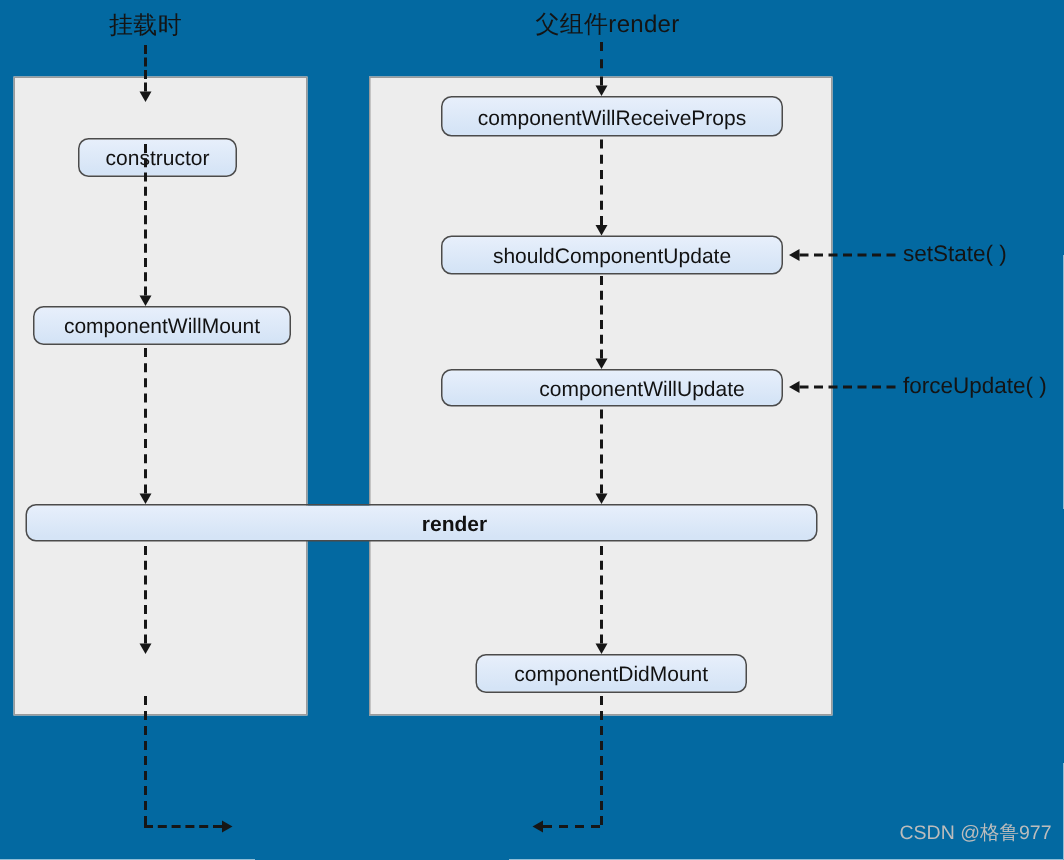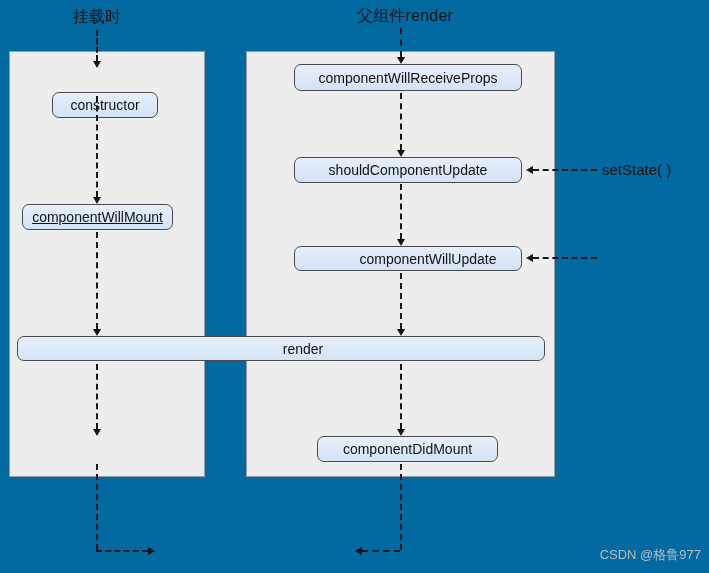--- a/index.html
+++ b/index.html
@@ -16,21 +16,21 @@
     border:1px solid var(--panel-border,#9b9b9b);box-sizing:border-box;z-index:1;
   }
   .node{
     position:absolute;box-sizing:border-box;z-index:2;
     border:1.6px solid var(--node-border,#4b4b4b);border-radius:7px;
     display:flex;align-items:center;justify-content:center;
     font-size:14px;color:#121212;white-space:nowrap;
   }
   .node.blue{background:linear-gradient(180deg,#e7effb 0%,var(--box-blue,#d5e4f6) 90%);}
   .node.green{background:linear-gradient(180deg,#eaf0e1 0%,var(--box-green,#dbe7cd) 90%);}
-  .node.wide{font-weight:normal;padding-left:44px;}
+  .node.wide{font-weight:bold;padding-left:44px;}
   .vline{position:absolute;width:0;border-left:2px dashed var(--arrow,#161616);z-index:3;}
   .hline{position:absolute;height:0;border-top:2px dashed var(--arrow,#161616);z-index:3;}
   .head-down{position:absolute;width:0;height:0;z-index:3;
     border-left:4px solid transparent;border-right:4px solid transparent;
     border-top:7px solid var(--arrow,#161616);}
   .head-left{position:absolute;width:0;height:0;z-index:3;
     border-top:4px solid transparent;border-bottom:4px solid transparent;
     border-right:7px solid var(--arrow,#161616);}
   .head-right{position:absolute;width:0;height:0;z-index:3;
     border-top:4px solid transparent;border-bottom:4px solid transparent;
@@ -44,21 +44,21 @@
 
 <div id="stage">
 
   <div class="col-title" style="left:47px;top:7px;width:100px;">挂载时</div>
   <div class="col-title" style="left:330px;top:6px;width:150px;">父组件render</div>
 
   <div class="panel" style="left:9px;top:51px;width:196px;height:426px;"></div>
   <div class="panel" style="left:246px;top:51px;width:309px;height:426px;"></div>
 
   <div class="node blue" style="left:52px;top:68px;width:106px;height:26px;margin-top:24px;">constructor</div>
-  <div class="node blue" style="left:22px;top:204px;width:151px;height:26px;text-decoration:underline;">componentWillMount</div>
+  <div class="node blue" style="left:22px;top:204px;width:172px;height:26px;">componentWillMount</div>
 
   <div class="node blue" style="left:294px;top:64px;width:228px;height:27px;">componentWillReceiveProps</div>
   <div class="node blue" style="left:294px;top:157px;width:228px;height:26px;">shouldComponentUpdate</div>
   <div class="node blue" style="left:294px;top:246px;width:228px;height:25px;padding-left:40px;">componentWillUpdate</div>
   <div class="node blue" style="left:317px;top:436px;width:181px;height:26px;">componentDidMount</div>
 
   <div class="node blue wide" style="left:17px;top:336px;width:528px;height:25px;">render</div>
 
 
   <div class="vline" style="left:96px;top:30px;height:31px;"></div>
@@ -95,16 +95,17 @@
   <div class="vline" style="left:400px;top:464px;height:86px;"></div>
   <div class="hline" style="left:362px;top:550px;width:38px;"></div>
   <div class="head-left" style="left:355px;top:547px;"></div>
 
   <div class="head-left" style="left:526px;top:166px;"></div>
   <div class="hline" style="left:533px;top:169px;width:64px;"></div>
   <div class="api-label" style="left:602px;top:161px;text-align:center;">setState( )</div>
 
   <div class="head-left" style="left:526px;top:254px;"></div>
   <div class="hline" style="left:533px;top:257px;width:64px;"></div>
+  <div class="api-label" style="left:602px;top:249px;">forceUpdate( )</div>
 
   <div class="watermark" style="right:8px;top:546px;">CSDN @格鲁977</div>
 
 </div>
 
 </body></html>

